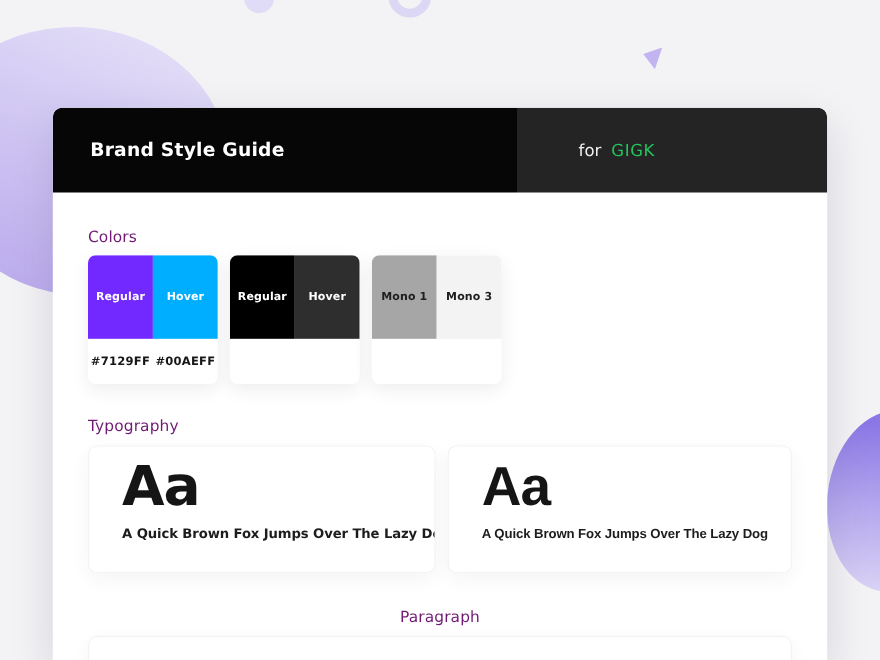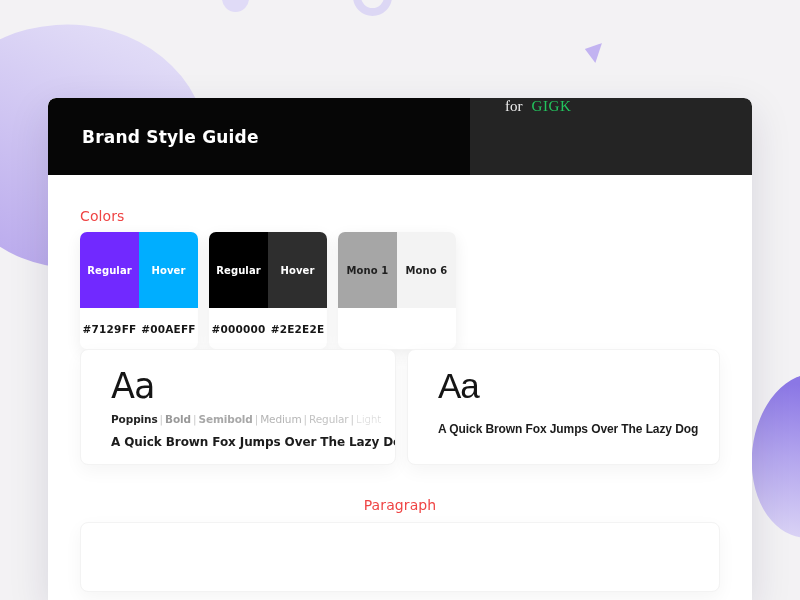--- a/index.html
+++ b/index.html
@@ -69,36 +69,35 @@
 
   .card-header { display: flex; height: 77px; }
   .header-left {
     width: 422px; height: 100%;
     display: flex; align-items: center;
     padding-left: 34px;
     border-radius: 8px 0 0 0;
   }
   .header-right {
     flex: 1; height: 100%;
-    display: flex; 
-    padding-left: 35px;
+    display: flex; align-items: center;
+    padding-left: 56px;
     border-radius: 0 8px 0 0;
-    font-family: Liberation Serif, serif;
   }
   .header-title {
     color: #ffffff; font-size: 17px; font-weight: 700;
     letter-spacing: 0.2px;
   }
   .header-for { color: #efefef; font-size: 15px; font-weight: 400; }
   .header-brand { color: #22c55e; font-size: 15px; font-weight: 400; letter-spacing: 0.6px; margin-left: 9px; }
 
   .card-body { padding: 0 32px; }
 
   .section-title {
-    font-size: 14px; font-weight: 500; color: #ef4444;
+    font-size: 14px; font-weight: 500; color: #701a75;
     line-height: 17px; letter-spacing: 0.1px;
   }
   .t-colors    { margin: 33px 0 7px; }
   .t-typo      { margin: 31px 0 8px; }
   .t-paragraph { margin: 32px 0 8px; text-align: center; }
 
   
   .colors-row { display: flex; gap: 11px; }
   .color-card {
     width: 118px; height: 117px;
@@ -131,21 +130,21 @@
     background: #ffffff;
     border-radius: 8px;
     border: 1px solid #f3f3f3;
     box-shadow: 0 6px 18px rgba(0,0,0,0.045);
     padding: 10px 10px 0 30px;
     overflow: hidden;
   }
   .type-card-1 { width: 316px; }
   .type-card-2 { width: 313px; font-family: "Liberation Sans", sans-serif; }
   .specimen {
-    font-size: 35px; font-weight: 400; color: #151515;
+    font-size: 50px; font-weight: 700; color: #151515;
     line-height: 52px; letter-spacing: -1px;
   }
   .weights-row {
     font-size: 10.5px; margin-top: 1px; white-space: nowrap;
     letter-spacing: -0.1px;
   }
   .fw-name { color: #232323; font-weight: 700; }
   .sep     { color: #c9c9c9; font-weight: 400; padding: 0 2px; }
   .fw-1 { color: #999999; font-weight: 700; }
   .fw-2 { color: #a8a8a8; font-weight: 600; }
@@ -205,43 +204,37 @@
             <span class="hex-val">#7129FF</span>
             <span class="hex-val">#00AEFF</span>
           </div>
         </div>
 
         <div class="color-card">
           <div class="swatch-pair">
             <div class="swatch" style="background: rgb(0, 0, 0); color: rgb(255, 255, 255);">Regular</div>
             <div class="swatch" style="background: rgb(46, 46, 46); color: rgb(255, 255, 255);">Hover</div>
           </div>
-          <div class="hex-row">
-            <span class="hex-val">#000000</span>
-            <span class="hex-val">#2E2E2E</span>
-          </div>
         </div>
 
         <div class="color-card">
           <div class="swatch-pair">
             <div class="swatch" style="background: rgb(166, 166, 166); color: rgb(31, 31, 31);">Mono 1</div>
-            <div class="swatch" style="background: rgb(243, 243, 243); color: rgb(31, 31, 31);">Mono 6</div>
-          </div>
-        </div>
-
-      </div>
-
+            <div class="swatch" style="background: rgb(243, 243, 243); color: rgb(31, 31, 31);">Mono 3</div>
+          </div>
+        </div>
+
+      </div>
+
+      <div class="section-title t-typo">Typography</div>
 
       <div class="typo-row">
 
         <div class="type-card type-card-1">
           <div class="specimen">Aa</div>
-          <div class="weights-row">
-            <span class="fw-name">Poppins</span><span class="sep">|</span><span class="fw-1">Bold</span><span class="sep">|</span><span class="fw-2">Semibold</span><span class="sep">|</span><span class="fw-3">Medium</span><span class="sep">|</span><span class="fw-4">Regular</span><span class="sep">|</span><span class="fw-5">Light</span>
-          </div>
           <div class="sample-line">A Quick Brown Fox Jumps Over The Lazy Dog</div>
         </div>
 
         <div class="type-card type-card-2">
           <div class="specimen">Aa</div>
           <div class="sample-line">A Quick Brown Fox Jumps Over The Lazy Dog</div>
         </div>
 
       </div>
 

